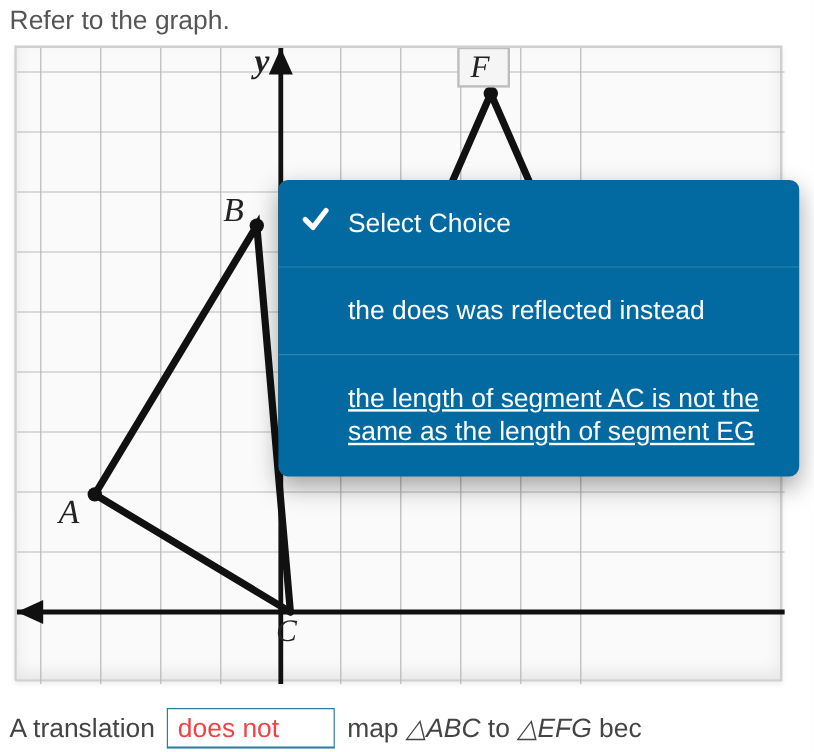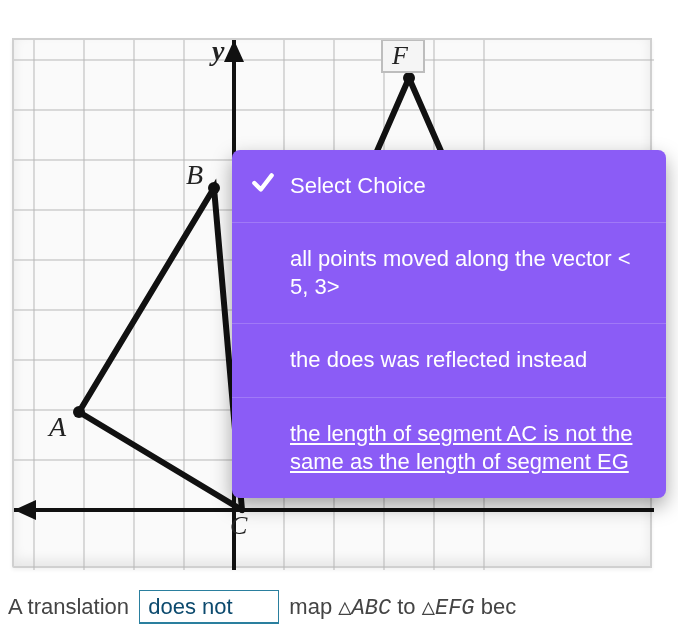--- a/index.html
+++ b/index.html
@@ -35,21 +35,21 @@
     border: 2px solid #d0d0d0;
     border-bottom-left-radius: 2px;
     box-shadow: inset 0 -6px 12px rgba(0,0,0,0.08), 0 2px 4px rgba(0,0,0,0.06);
   }
   .graph-area svg { display: block; }
   .dropdown {
     position: absolute;
     top: 150px;
     left: 232px;
     width: 434px;
-    background: #8b5cf6;
+    background: #0369a1;
     border-radius: 8px;
     box-shadow: 0 8px 20px rgba(0,0,0,0.35);
     color: #fff;
     font-size: 22px;
     overflow: hidden;
   }
   .dropdown-item {
     padding: 22px 24px 22px 58px;
     position: relative;
     border-bottom: 1px solid rgba(255,255,255,0.18);
@@ -70,36 +70,37 @@
     top: 590px;
     left: 8px;
     width: 670px;
     font-size: 22px;
     color: #444;
     white-space: nowrap;
     overflow: hidden;
   }
   .fill-blank {
     display: inline-block;
-    color: #0c4a6e;
+    color: #ef4444;
     border: 1px solid #2a7f9e;
     border-bottom: 2px solid #2a7f9e;
     padding: 3px 8px 2px 8px;
     margin: 0 4px;
     min-width: 140px;
     text-align: left;
   }
-  .math-ital { font-style: italic; font-family: Liberation Mono, monospace; }
+  .math-ital { font-style: italic; font-family: Liberation Sans, sans-serif; }
   .tri { font-family: "Times New Roman", serif; }
 </style>
 </head>
 <body>
 
 <div class="page">
 
+  <div class="instruction">Refer to the graph.</div>
 
   <div class="graph-area">
     <svg width="640" height="530">
 
       <g stroke="#b7b7b7" stroke-width="1">
         <line x1="0" y1="20" x2="640" y2="20"></line>
         <line x1="0" y1="70" x2="640" y2="70"></line>
         <line x1="0" y1="120" x2="640" y2="120"></line>
         <line x1="0" y1="170" x2="640" y2="170"></line>
         <line x1="0" y1="220" x2="640" y2="220"></line>
@@ -152,23 +153,20 @@
   <div class="dropdown">
     <div class="dropdown-item selected">
       <span class="check">
         <svg width="26" height="26" viewBox="0 0 24 24">
             <path d="M4 12 L10 18 L20 5" stroke="#fff" stroke-width="4" fill="none" stroke-linecap="round" stroke-linejoin="round"></path>
           </svg>
       </span>
       <span>Select Choice</span>
     </div>
     <div class="dropdown-item">
-      <span>all points moved along the vector &lt; 5, 3&gt;</span>
-    </div>
-    <div class="dropdown-item">
       <span>the does was reflected instead</span>
     </div>
     <div class="dropdown-item">
       <span>the length of segment AC is not the same as the length of segment EG</span>
     </div>
   </div>
 
   <div class="bottom-line">
     <span>A translation</span>
     <span class="fill-blank">does not</span>

